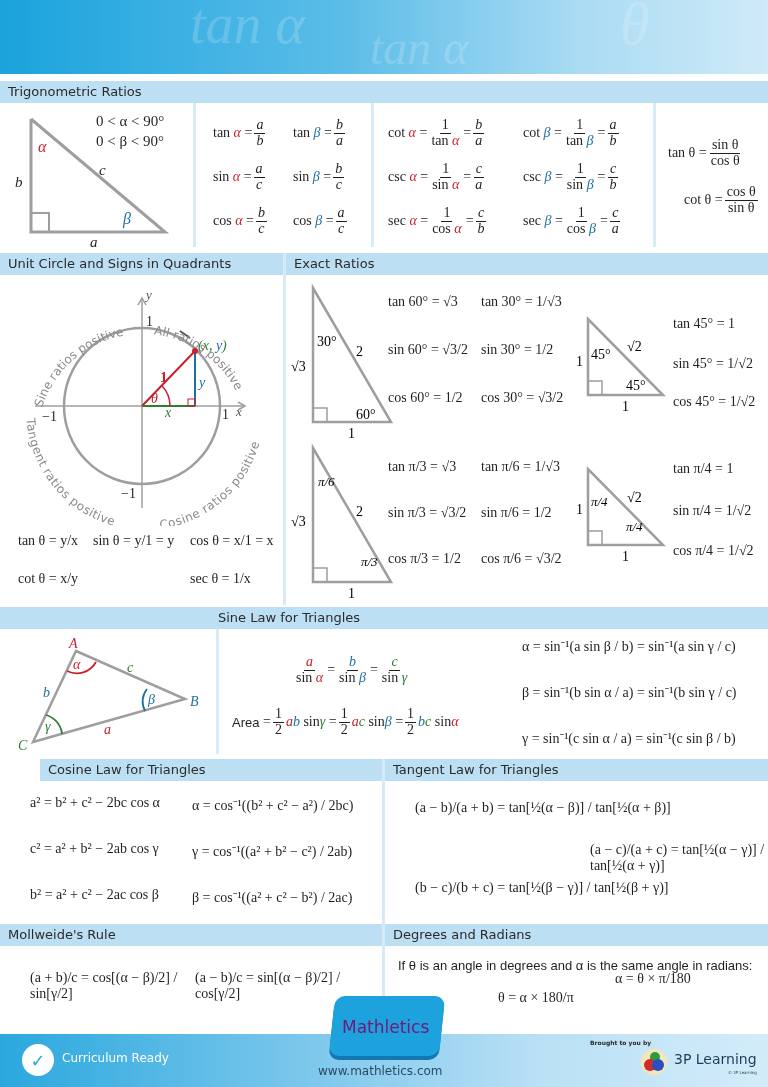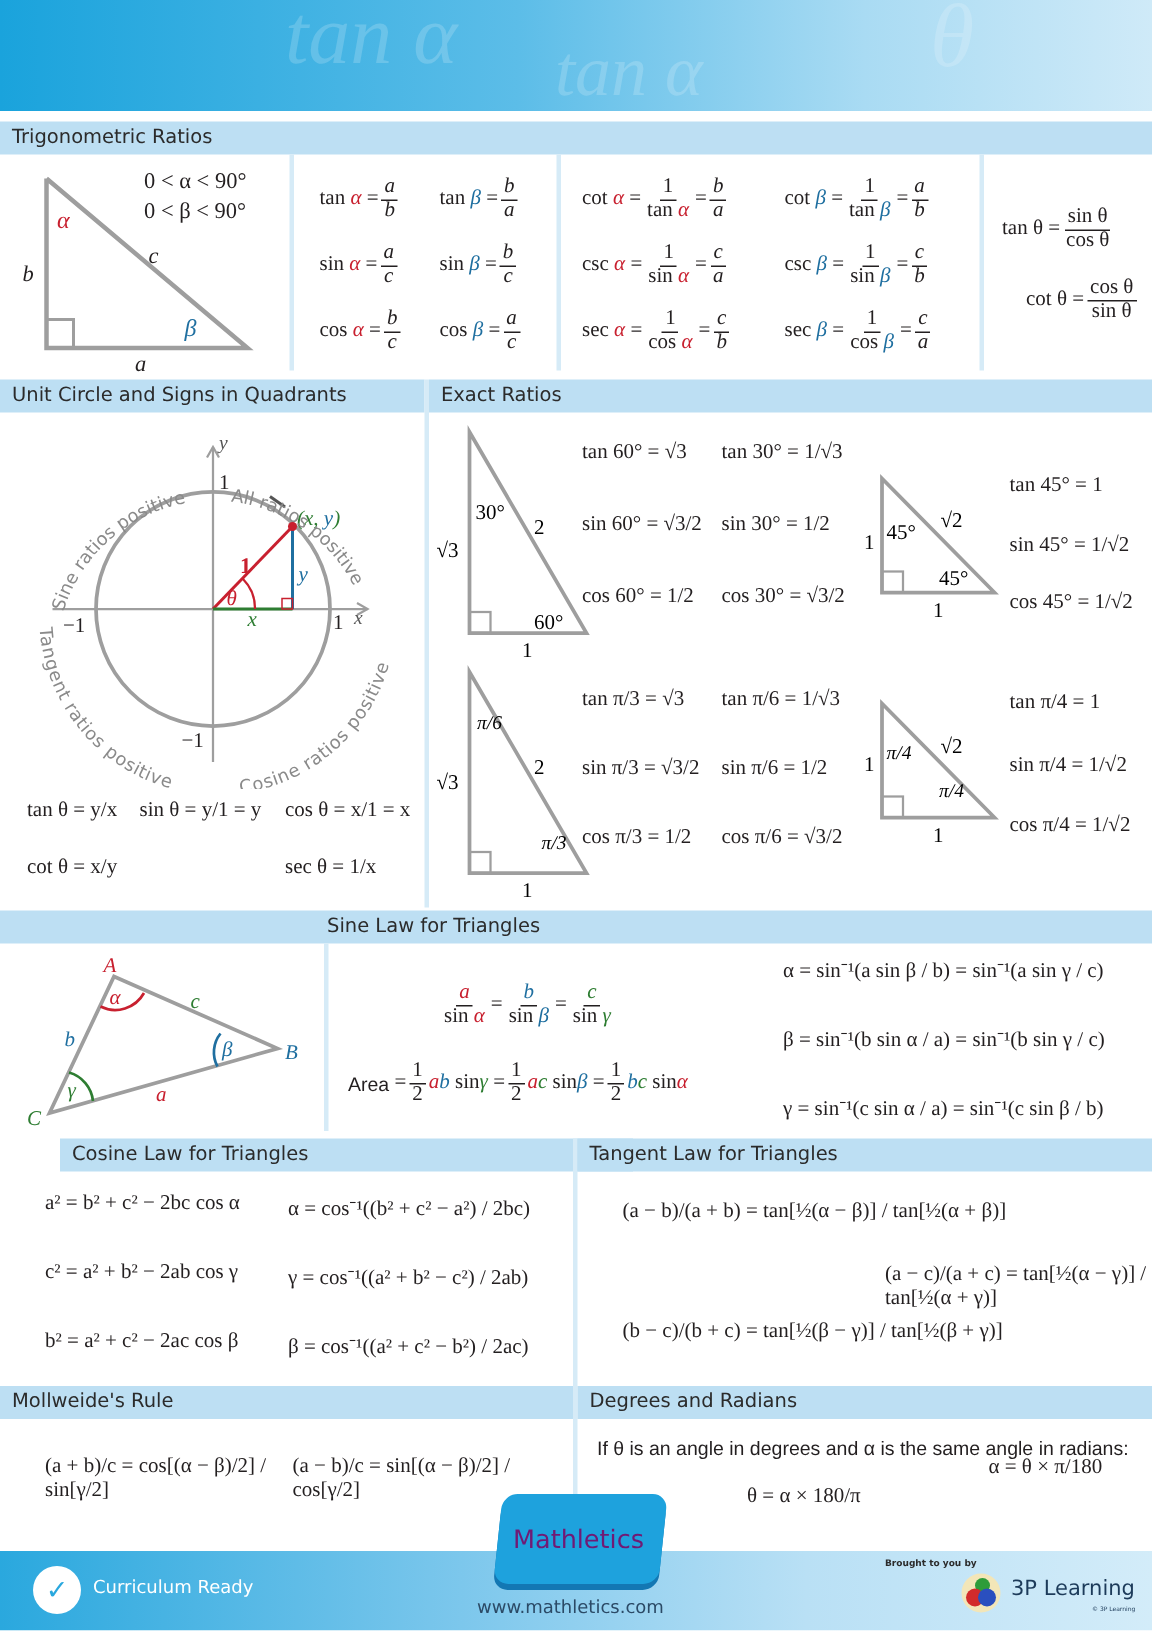--- a/index.html
+++ b/index.html
@@ -303,21 +303,21 @@
 
 <div class="sec-bar" style="left:0;top:924px;width:382px;">Mollweide's Rule</div>
 <div class="abs" style="left:30px;top:960px;width:350px;">
   <div class="fm" style="left:0;top:10px;width:160px;white-space:normal;">(a + b)/c = cos[(α − β)/2] / sin[γ/2]</div>
   <div class="fm" style="left:165px;top:10px;width:170px;white-space:normal;">(a − b)/c = sin[(α − β)/2] / cos[γ/2]</div>
 </div>
 
 <div class="sec-bar" style="left:385px;top:924px;width:405px;">Degrees and Radians</div>
 <div class="abs sans" style="left:398px;top:958px;font-size:13px;white-space:nowrap;">If θ is an angle in degrees and α is the same angle in radians:</div>
 <div class="fm" style="left:498px;top:990px;">θ = α × 180/π</div>
-<div class="fm" style="left:615px;top:971px;margin-left:44px;">α = θ × π/180</div>
+<div class="fm" style="left:615px;top:971px;">α = θ × π/180</div>
 
 <div class="footer">
   <div class="abs" style="left:22px;top:10px;width:32px;height:32px;border-radius:50%;background:#fff;display:flex;align-items:center;justify-content:center;color:#2aa8de;font-family:'DejaVu Sans',sans-serif;font-size:18px;font-weight:bold;">✓</div>
   <div class="abs" style="left:62px;top:17px;font-family:'DejaVu Sans',sans-serif;font-size:12px;color:#fff;">Curriculum Ready</div>
   <div class="abs" style="left:318px;top:30px;font-family:'DejaVu Sans',sans-serif;font-size:12px;color:#2b4a66;">www.mathletics.com</div>
   <div class="abs" style="left:590px;top:5px;font-family:'DejaVu Sans',sans-serif;font-size:6px;font-weight:bold;color:#2b2b2b;">Brought to you by</div>
   <svg class="abs" style="left:640px;top:14px;" width="28" height="28">
     <circle cx="14" cy="14" r="13" fill="#f3e6b8"></circle>
     <circle cx="15" cy="9" r="5" fill="#2e9c3a"></circle>
     <circle cx="10" cy="17" r="6" fill="#d22b2b"></circle>

